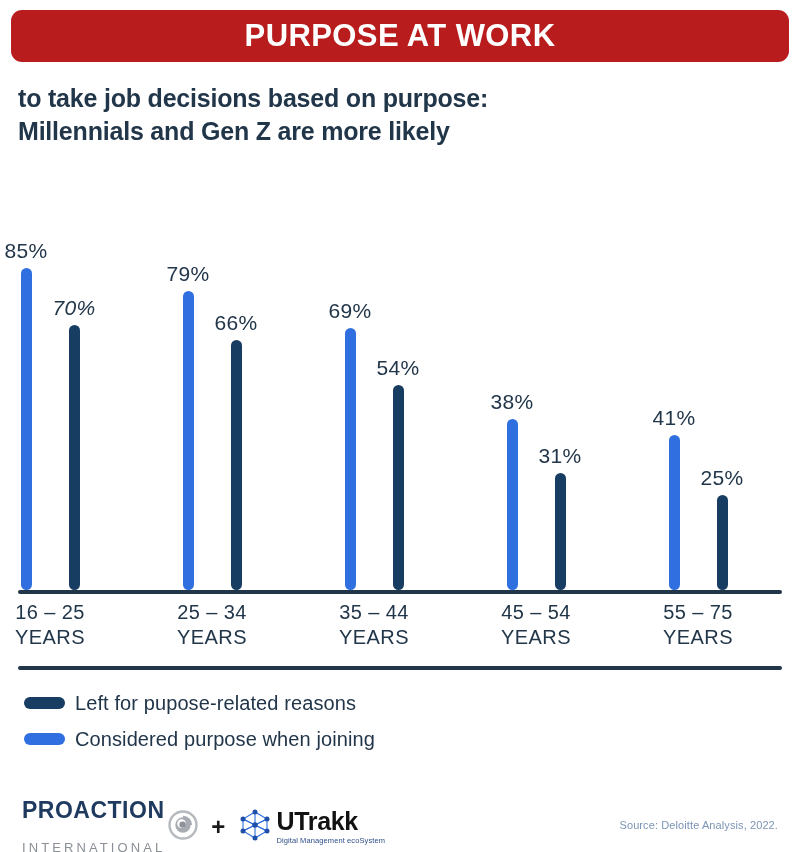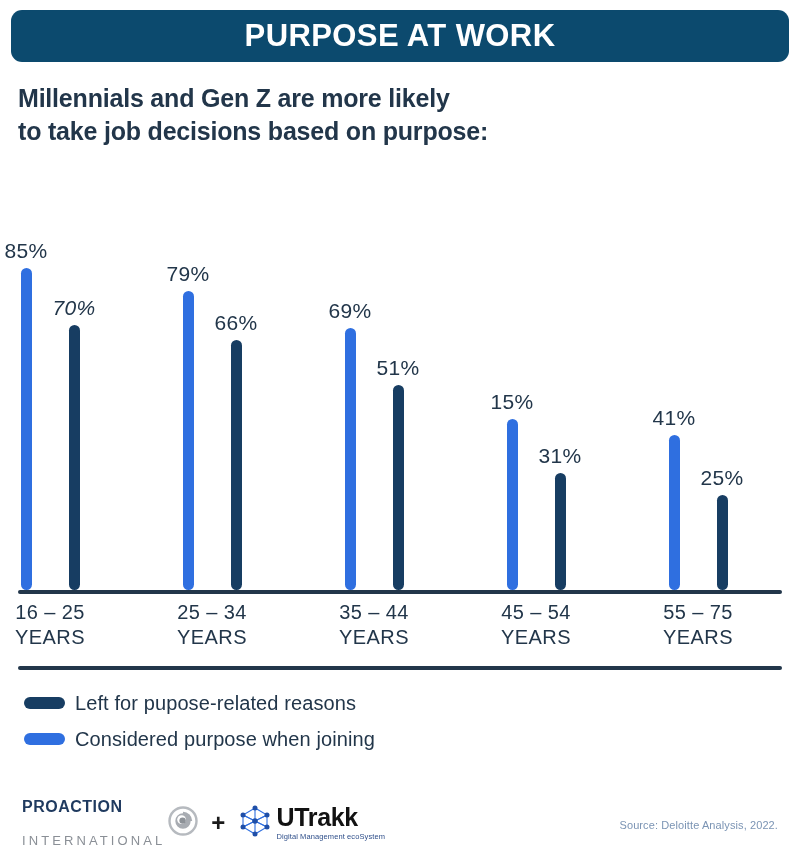--- a/index.html
+++ b/index.html
@@ -17,21 +17,21 @@
     overflow: hidden;
   }
 
   
   .header-bar {
     position: absolute;
     left: 11px;
     top: 10px;
     width: 778px;
     height: 52px;
-    background: #0c4a6e;
+    background: #b91c1c;
     border-radius: 11px;
     display: flex;
     align-items: center;
     justify-content: center;
   }
   .header-title {
     color: #ffffff;
     font-size: 31px;
     font-weight: bold;
     letter-spacing: 0.4px;
@@ -154,21 +154,21 @@
     display: flex;
     align-items: center;
   }
   .proaction-words {
     display: flex;
     flex-direction: column;
     align-items: stretch;
     margin-right: 3px;
   }
   .proaction-main {
-    font-size: 16px;
+    font-size: 23px;
     font-weight: bold;
     color: #1f3a5f;
     letter-spacing: 0.5px;
     line-height: 1;
   }
   .proaction-sub {
     font-size: 13px;
     color: #8a8f96;
     letter-spacing: 3.1px;
     text-align: center;
@@ -215,39 +215,39 @@
   }
 </style>
 </head>
 <body>
 
 <div class="header-bar">
   <div class="header-title">PURPOSE AT WORK</div>
 </div>
 
 <div class="subtitle">
+  <span class="line">to take job decisions based on purpose:</span>
   <span class="line">Millennials and Gen Z are more likely</span>
-  <span class="line">to take job decisions based on purpose:</span>
 </div>
 
 <div class="chart" id="chart">
     <div class="bar primary" style="left: 20.5px; top: 267.85px; height: 322.15px; position: absolute; background: rgb(47, 111, 224);"></div>
     <div class="bar-label" style="left: -14px; top: 238.85px; position: absolute;">85%</div>
     <div class="bar secondary" style="left: 68.5px; top: 324.7px; height: 265.3px; position: absolute; background: rgb(23, 61, 98);"></div>
     <div class="bar-label" style="left: 34px; top: 295.7px; position: absolute; font-style: italic;">70%</div>
     <div class="bar primary" style="left: 182.5px; top: 290.59px; height: 299.41px; position: absolute; background: rgb(47, 111, 224);"></div>
     <div class="bar-label" style="left: 148px; top: 261.59px; position: absolute;">79%</div>
     <div class="bar secondary" style="left: 230.5px; top: 339.86px; height: 250.14px; position: absolute; background: rgb(23, 61, 98);"></div>
     <div class="bar-label" style="left: 196px; top: 310.86px; position: absolute;">66%</div>
     <div class="bar primary" style="left: 344.5px; top: 328.49px; height: 261.51px; position: absolute; background: rgb(47, 111, 224);"></div>
     <div class="bar-label" style="left: 310px; top: 299.49px; position: absolute;">69%</div>
     <div class="bar secondary" style="left: 392.5px; top: 385.34px; height: 204.66px; position: absolute; background: rgb(23, 61, 98);"></div>
-    <div class="bar-label" style="left: 358px; top: 356.34px; position: absolute;">51%</div>
+    <div class="bar-label" style="left: 358px; top: 356.34px; position: absolute;">54%</div>
     <div class="bar primary" style="left: 506.5px; top: 419.45px; height: 170.55px; position: absolute; background: rgb(47, 111, 224);"></div>
-    <div class="bar-label" style="left: 472px; top: 390.45px; position: absolute;">15%</div>
+    <div class="bar-label" style="left: 472px; top: 390.45px; position: absolute;">38%</div>
     <div class="bar secondary" style="left: 554.5px; top: 472.51px; height: 117.49px; position: absolute; background: rgb(23, 61, 98);"></div>
     <div class="bar-label" style="left: 520px; top: 443.51px; position: absolute;">31%</div>
     <div class="bar primary" style="left: 668.5px; top: 434.61px; height: 155.39px; position: absolute; background: rgb(47, 111, 224);"></div>
     <div class="bar-label" style="left: 634px; top: 405.61px; position: absolute;">41%</div>
     <div class="bar secondary" style="left: 716.5px; top: 495.25px; height: 94.75px; position: absolute; background: rgb(23, 61, 98);"></div>
     <div class="bar-label" style="left: 682px; top: 466.25px; position: absolute;">25%</div>
   </div>
 
 <div class="rule rule-top"></div>
 <div class="rule rule-bottom"></div>

